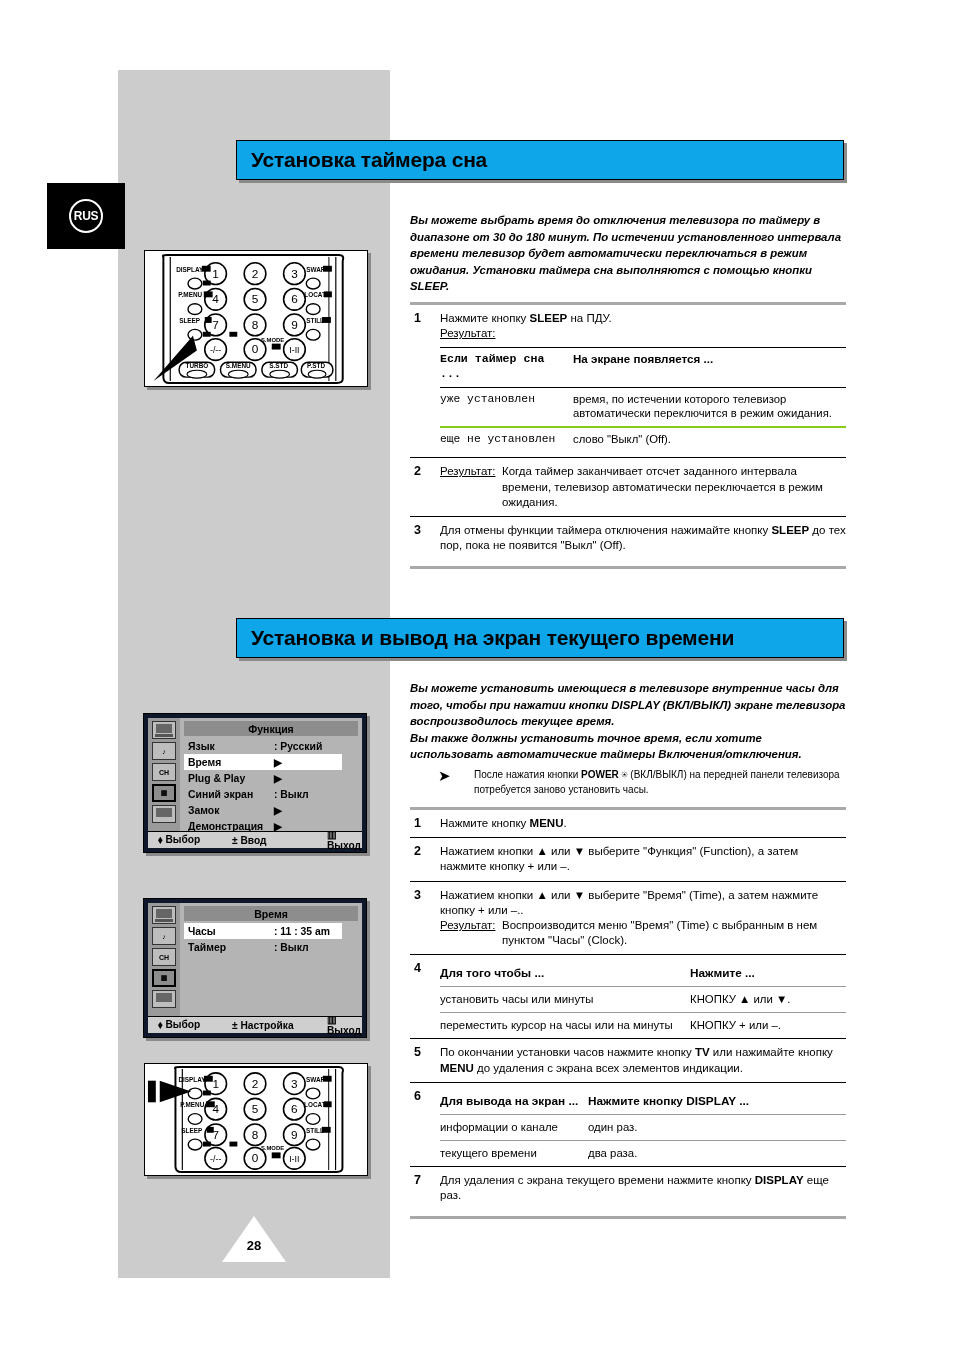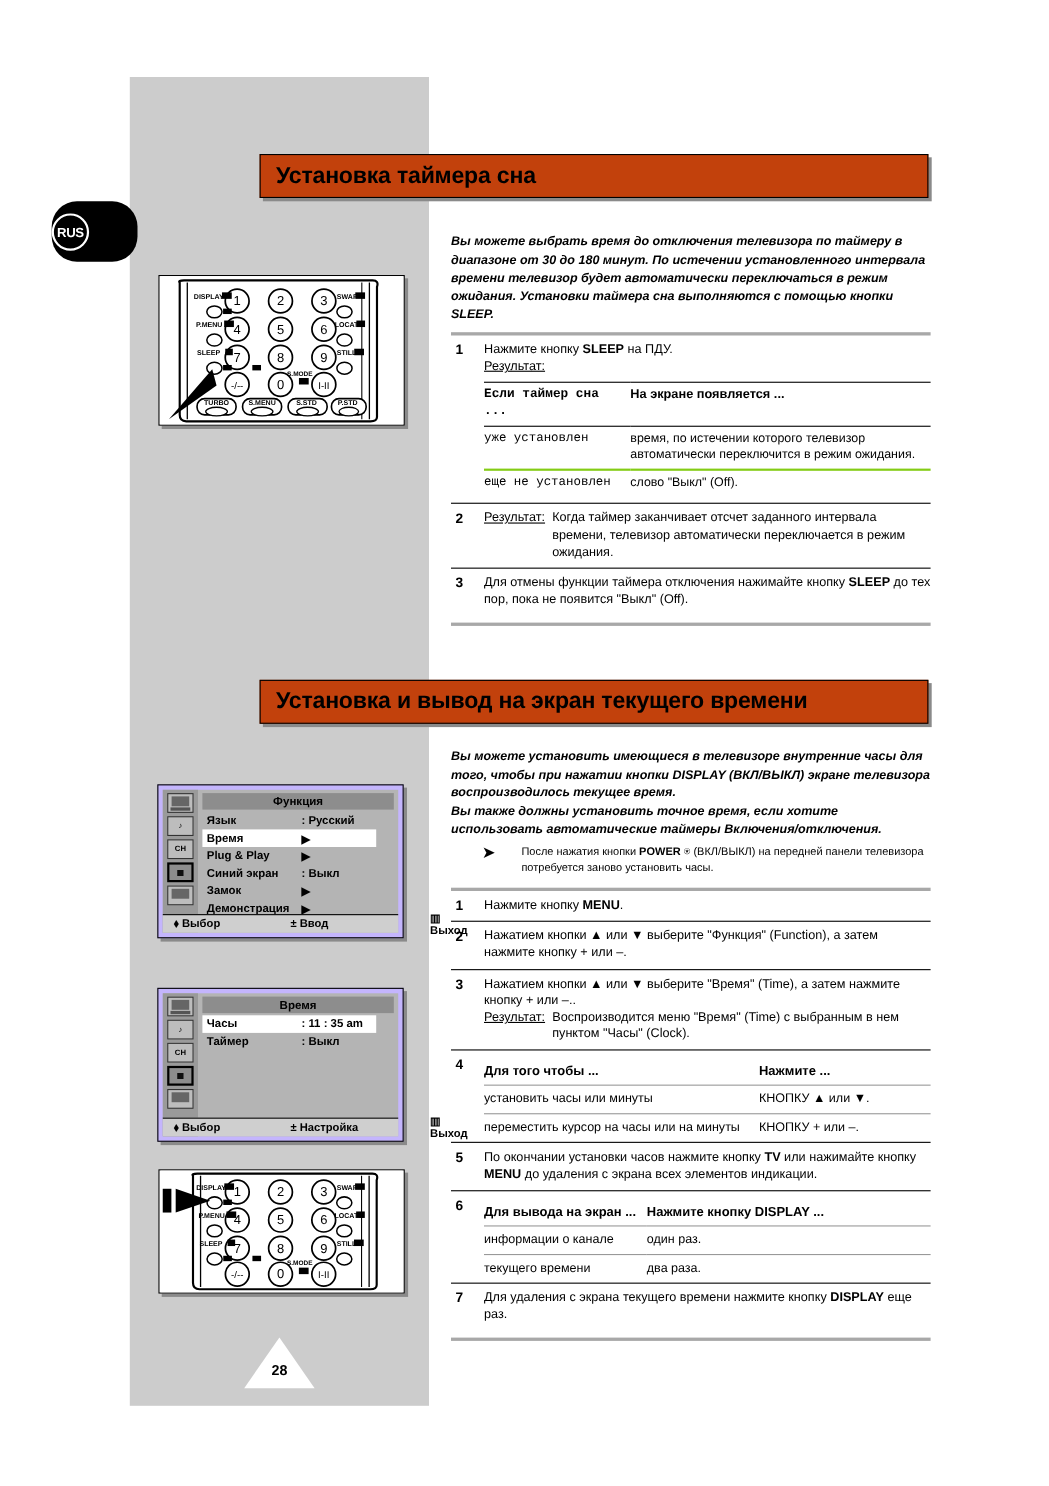--- a/index.html
+++ b/index.html
@@ -14,34 +14,34 @@
   
   .grey-panel {
     position: absolute; left: 118px; top: 70px;
     width: 272px; height: 1208px;
     background: #cccccc;
   }
 
   
   .rus-badge {
     position: absolute; left: 47px; top: 183px;
-    width: 78px; height: 55px; background: #000;
-    display: flex; align-items: center; justify-content: flex-start; border-radius: 23px;
+    width: 78px; height: 66px; background: #000;
+    display: flex; align-items: center; justify-content: center;
   }
   .rus-circle {
     width: 34px; height: 34px; border: 2px solid #fff; border-radius: 50%;
     color: #fff; font-size: 12px; font-weight: bold;
     display: flex; align-items: center; justify-content: center;
     letter-spacing: -0.3px;
   }
 
   
   .sec-title {
     position: absolute; left: 236px; width: 608px; height: 40px;
-    background: #c2410c; border: 1.5px solid #000;
+    background: #0ea5e9; border: 1.5px solid #000;
     box-shadow: 3px 3px 0 #8a8a8a;
     display: flex; align-items: center;
   }
   .sec-title span {
     font-size: 21px; font-weight: bold; color: #000; padding-left: 14px;
     letter-spacing: -0.2px;
   }
   #sec-title-1 { top: 140px; }
   #sec-title-2 { top: 618px; }
 
@@ -91,21 +91,21 @@
   .steptable th { font-weight: bold; font-size: 11.8px; }
   .steptable tr.r td { border-top: 1px solid #999; }
 
   
   .note { display: flex; padding: 4px 0 2px 28px; }
   .note .arrow { flex: 0 0 36px; font-size: 15px; line-height: 15px; padding-top: 1px; }
   .note .ntext { flex: 1; font-size: 10px; line-height: 15.5px; }
 
   
   .osd {
-    position: absolute; background: #c4b5fd;
+    position: absolute; background: #0f172a;
     border: 1.5px solid #000;
     box-shadow: 3px 3px 0 #8a8a8a;
     padding: 4px;
   }
   .osd-inner { position: relative; background: #b4b4b4; width: 100%; height: 100%; }
   .osd-sidebar {
     position: absolute; left: 0; top: 0; width: 32px; height: 100%;
     background: #9a9a9a; display: flex; flex-direction: column;
     align-items: center; justify-content: flex-start; padding-top: 3px; gap: 3px;
   }
@@ -128,21 +128,21 @@
   .osd-row {
     display: flex; height: 16px; align-items: center;
     font-size: 10.4px; font-weight: bold; color: #000; padding-left: 4px;
   }
   .osd-row.hl { background: #ffffff; }
   .osd-row .k { flex: 0 0 86px; }
   .osd-row .v { flex: 1; }
   .osd-footer {
     position: absolute; left: 0; right: 0; bottom: 0; height: 17px;
     background: #cfcfcf; border-top: 1.5px solid #000;
-    display: flex; align-items: center; font-size: 10.2px; font-weight: bold; gap: 32px;
+    display: flex; align-items: center; font-size: 10.2px; font-weight: bold;
   }
   .osd-footer .f1 { flex: 0 0 84px; padding-left: 10px; }
   .osd-footer .f2 { flex: 0 0 95px; }
   .osd-footer .f3 { flex: 1; }
 
   
   .remote {
     position: absolute; background: #fff; border: 1.5px solid #000;
     box-shadow: 3px 3px 0 #8a8a8a;
   }

